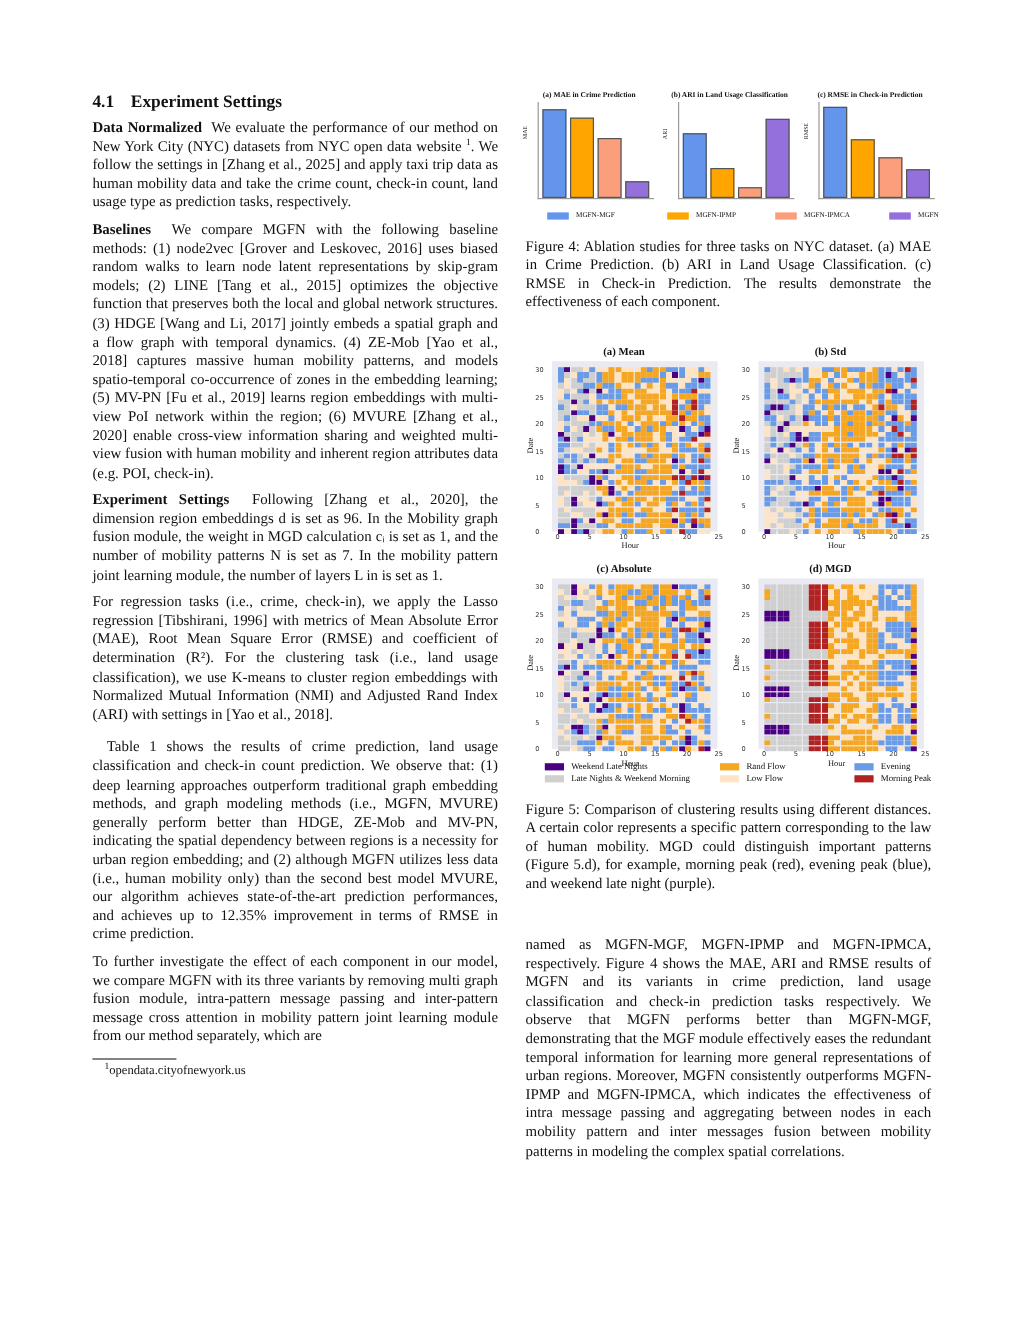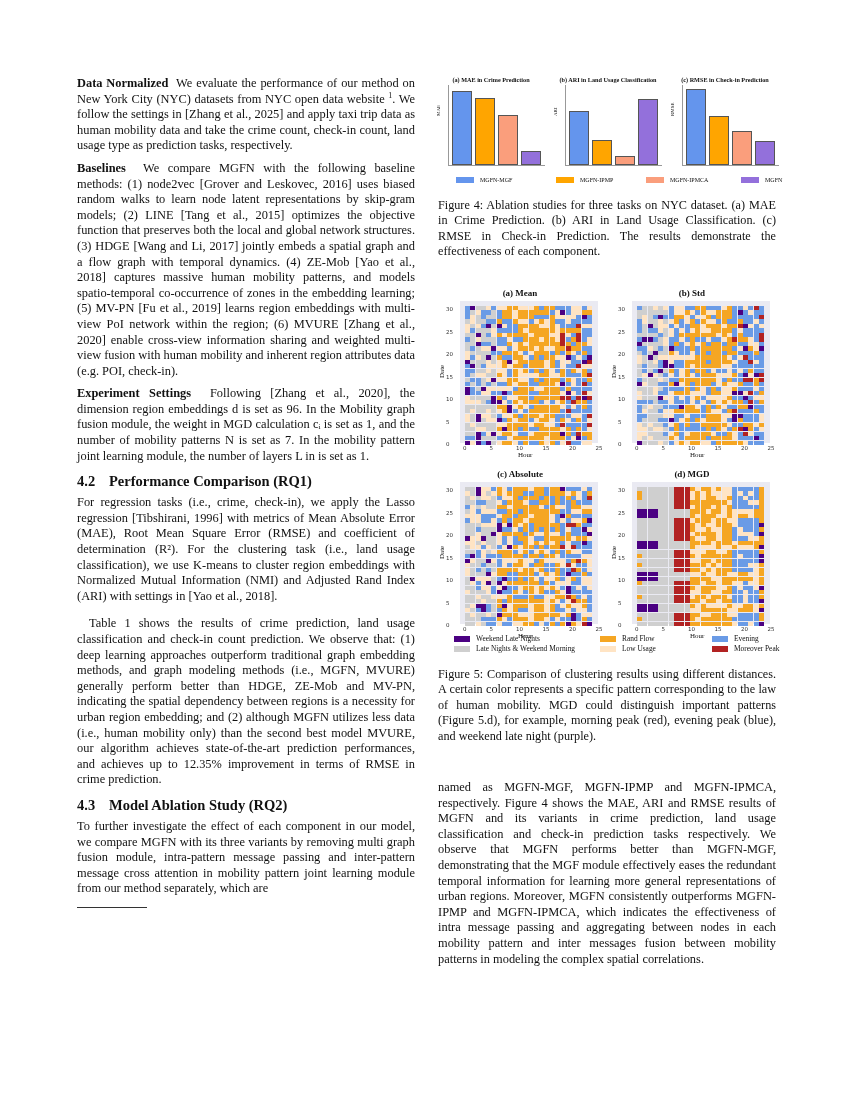--- a/index.html
+++ b/index.html
@@ -38,29 +38,29 @@
   .hx{position:absolute;top:163px;left:80px;font-size:7px;}
   .hy{position:absolute;left:0;top:90px;font-size:7px;transform:rotate(-90deg);transform-origin:left top;}
   .legend5{position:absolute;top:346px;left:16px;width:326px;height:22px;font-size:7.4px;}
   .l5{position:absolute;display:flex;align-items:center;gap:6px;white-space:nowrap;}
   .sw5{display:inline-block;width:16px;height:6px;}
 </style>
 </head>
 <body>
 
 <div class="col left">
+  <h2><span class="num">4.1</span><span>Experiment Settings</span></h2>
   <p><b>Data Normalized</b>&nbsp;&nbsp;<span>We evaluate the performance of our method on New York City (NYC) datasets from NYC open data website</span> <sup>1</sup><span>. We follow the settings in [Zhang et al., 2025] and apply taxi trip data as human mobility data and take the crime count, check-in count, land usage type as prediction tasks, respectively.</span></p>
   <p><b>Baselines</b>&nbsp;&nbsp;<span>We compare MGFN with the following baseline methods: (1) node2vec [Grover and Leskovec, 2016] uses biased random walks to learn node latent representations by skip-gram models; (2) LINE [Tang et al., 2015] optimizes the objective function that preserves both the local and global network structures. (3) HDGE [Wang and Li, 2017] jointly embeds a spatial graph and a flow graph with temporal dynamics. (4) ZE-Mob [Yao et al., 2018] captures massive human mobility patterns, and models spatio-temporal co-occurrence of zones in the embedding learning; (5) MV-PN [Fu et al., 2019] learns region embeddings with multi-view PoI network within the region; (6) MVURE [Zhang et al., 2020] enable cross-view information sharing and weighted multi-view fusion with human mobility and inherent region attributes data (e.g. POI, check-in).</span></p>
   <p><b>Experiment Settings</b>&nbsp;&nbsp;<span>Following [Zhang et al., 2020], the dimension region embeddings d is set as 96. In the Mobility graph fusion module, the weight in MGD calculation cᵢ is set as 1, and the number of mobility patterns N is set as 7. In the mobility pattern joint learning module, the number of layers L in is set as 1.</span></p>
-  <h2 class="sec"><span class="num">4.2</span><span>Performance Comparison (RQ1)</span></h2>
   <p>For regression tasks (i.e., crime, check-in), we apply the Lasso regression [Tibshirani, 1996] with metrics of Mean Absolute Error (MAE), Root Mean Square Error (RMSE) and coefficient of determination (R²). For the clustering task (i.e., land usage classification), we use K-means to cluster region embeddings with Normalized Mutual Information (NMI) and Adjusted Rand Index (ARI) with settings in [Yao et al., 2018].</p>
   <p class="indent" style="margin-top:12px">Table 1 shows the results of crime prediction, land usage classification and check-in count prediction. We observe that: (1) deep learning approaches outperform traditional graph embedding methods, and graph modeling methods (i.e., MGFN, MVURE) generally perform better than HDGE, ZE-Mob and MV-PN, indicating the spatial dependency between regions is a necessity for urban region embedding; and (2) although MGFN utilizes less data (i.e., human mobility only) than the second best model MVURE, our algorithm achieves state-of-the-art prediction performances, and achieves up to 12.35% improvement in terms of RMSE in crime prediction.</p>
-  <h2 class="sec"><span class="num">4.3</span><span>Model Ablation Study (RQ2)</span></h2>
   <p>To further investigate the effect of each component in our model, we compare MGFN with its three variants by removing multi graph fusion module, intra-pattern message passing and inter-pattern message cross attention in mobility pattern joint learning module from our method separately, which are</p>
   <div class="footrule"></div>
+  <div class="footnote"><sup>1</sup><span>opendata.cityofnewyork.us</span></div>
 </div>
 
 <div class="fig4">
   <div class="bpanel" style="left:0">
     <div class="btitle">(a) MAE in Crime Prediction</div>
     <div class="ylab">MAE</div>
     <div class="plot">
         <div class="bar" style="left: 3px; height: 74.1px; background: rgb(100, 149, 237);"></div>
         <div class="bar" style="left: 26px; height: 67.08px; background: rgb(255, 165, 0);"></div>
         <div class="bar" style="left: 49px; height: 49.92px; background: rgb(250, 158, 124);"></div>
@@ -3181,27 +3181,27 @@
     <div class="l5" style="left:0;top:10px">
         <span class="sw5" style="background:#CFCFCF"></span>
         <span>Late Nights &amp; Weekend Morning</span>
       </div>
     <div class="l5" style="left:146px;top:0">
         <span class="sw5" style="background:#F5A623"></span>
         <span>Rand Flow</span>
       </div>
     <div class="l5" style="left:146px;top:10px">
         <span class="sw5" style="background:#FFE4C4"></span>
-        <span>Low Usage</span>
+        <span>Low Flow</span>
       </div>
     <div class="l5" style="left:258px;top:0">
         <span class="sw5" style="background:#6A9BE6"></span>
         <span>Evening</span>
       </div>
     <div class="l5" style="left:258px;top:10px">
         <span class="sw5" style="background:#B22222"></span>
-        <span>Moreover Peak</span>
+        <span>Morning Peak</span>
       </div>
   </div>
 </div>
 <div class="col right cap" style="top:667px">Figure 5: Comparison of clustering results using different distances. A certain color represents a specific pattern corresponding to the law of human mobility. MGD could distinguish important patterns (Figure 5.d), for example, morning peak (red), evening peak (blue), and weekend late night (purple).</div>
 
 <div class="col right" style="top:780px">named as MGFN-MGF, MGFN-IPMP and MGFN-IPMCA, respectively. Figure 4 shows the MAE, ARI and RMSE results of MGFN and its variants in crime prediction, land usage classification and check-in prediction tasks respectively. We observe that MGFN performs better than MGFN-MGF, demonstrating that the MGF module effectively eases the redundant temporal information for learning more general representations of urban regions. Moreover, MGFN consistently outperforms MGFN-IPMP and MGFN-IPMCA, which indicates the effectiveness of intra message passing and aggregating between nodes in each mobility pattern and inter messages fusion between mobility patterns in modeling the complex spatial correlations.</div>
 
 </body></html>

